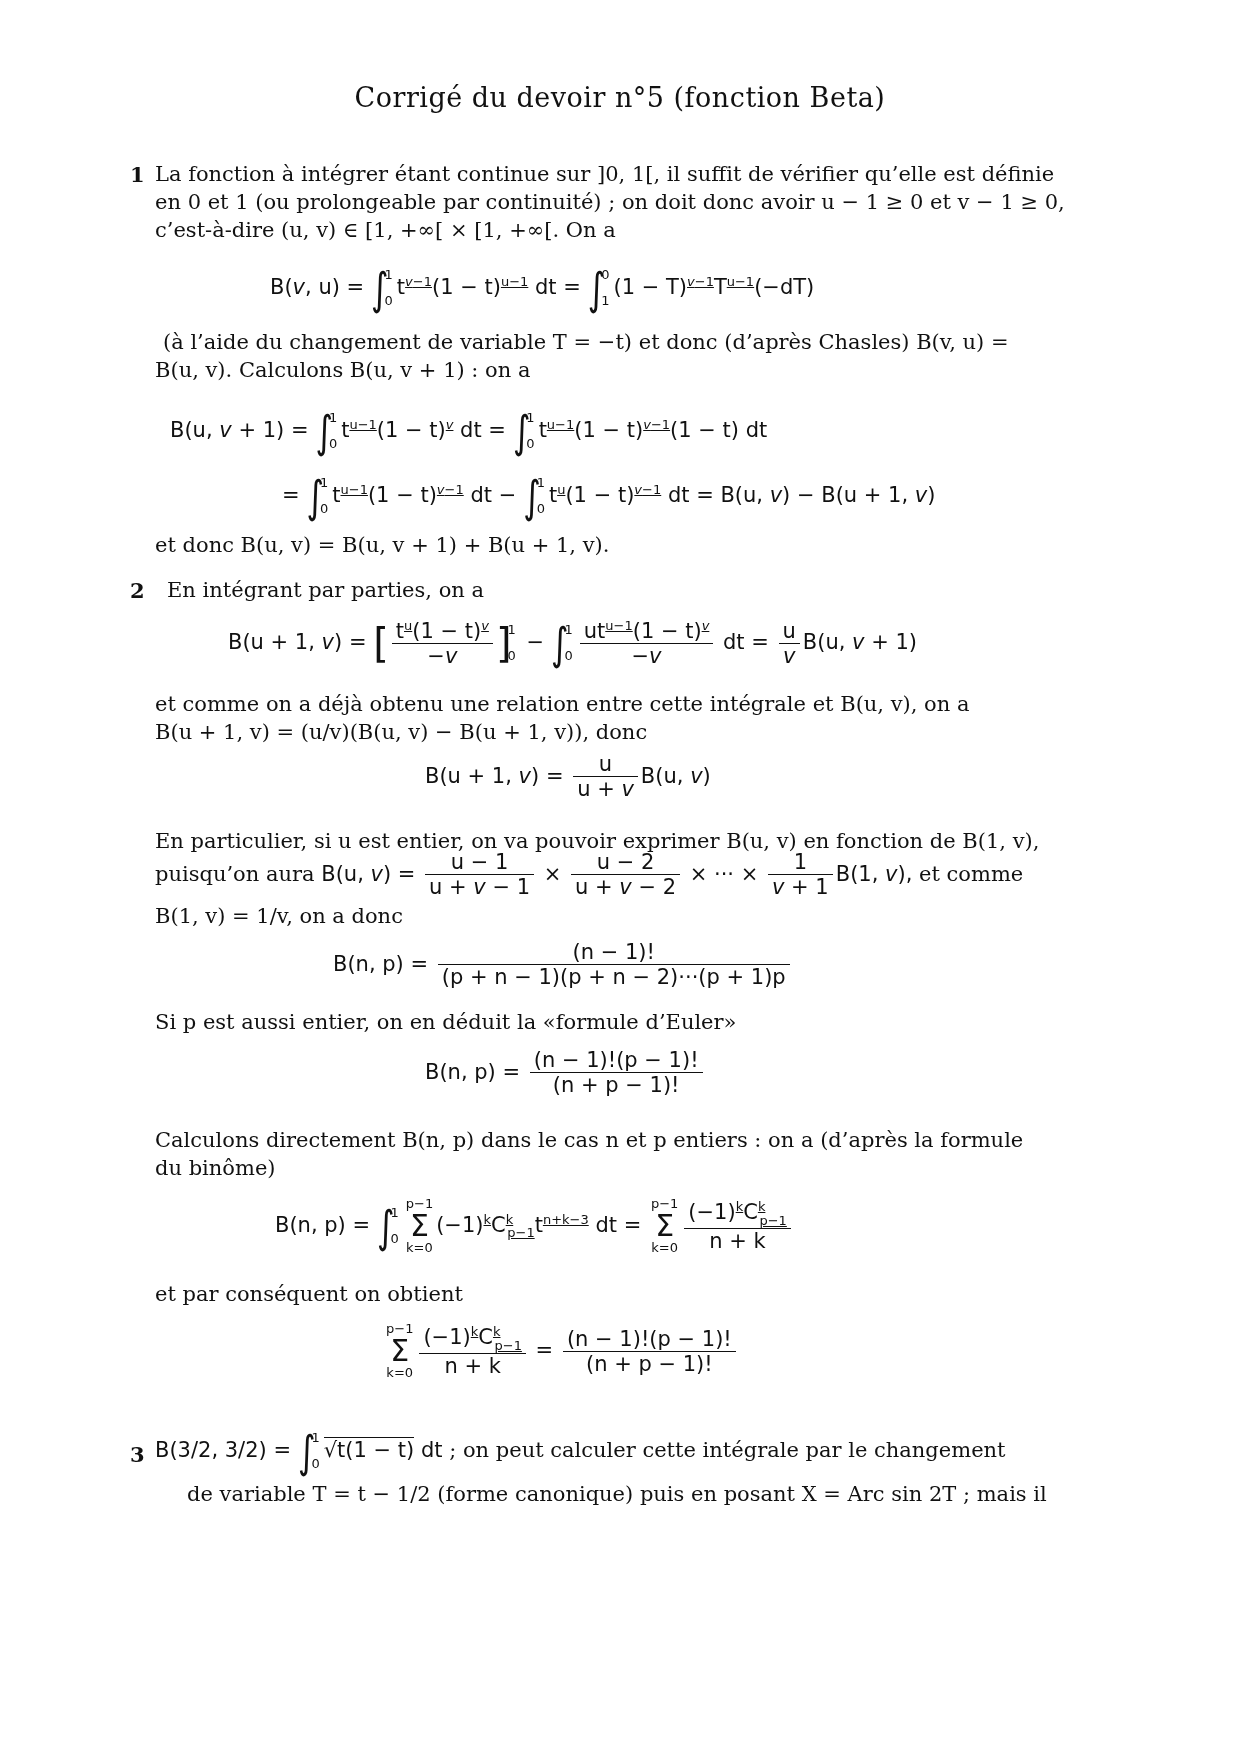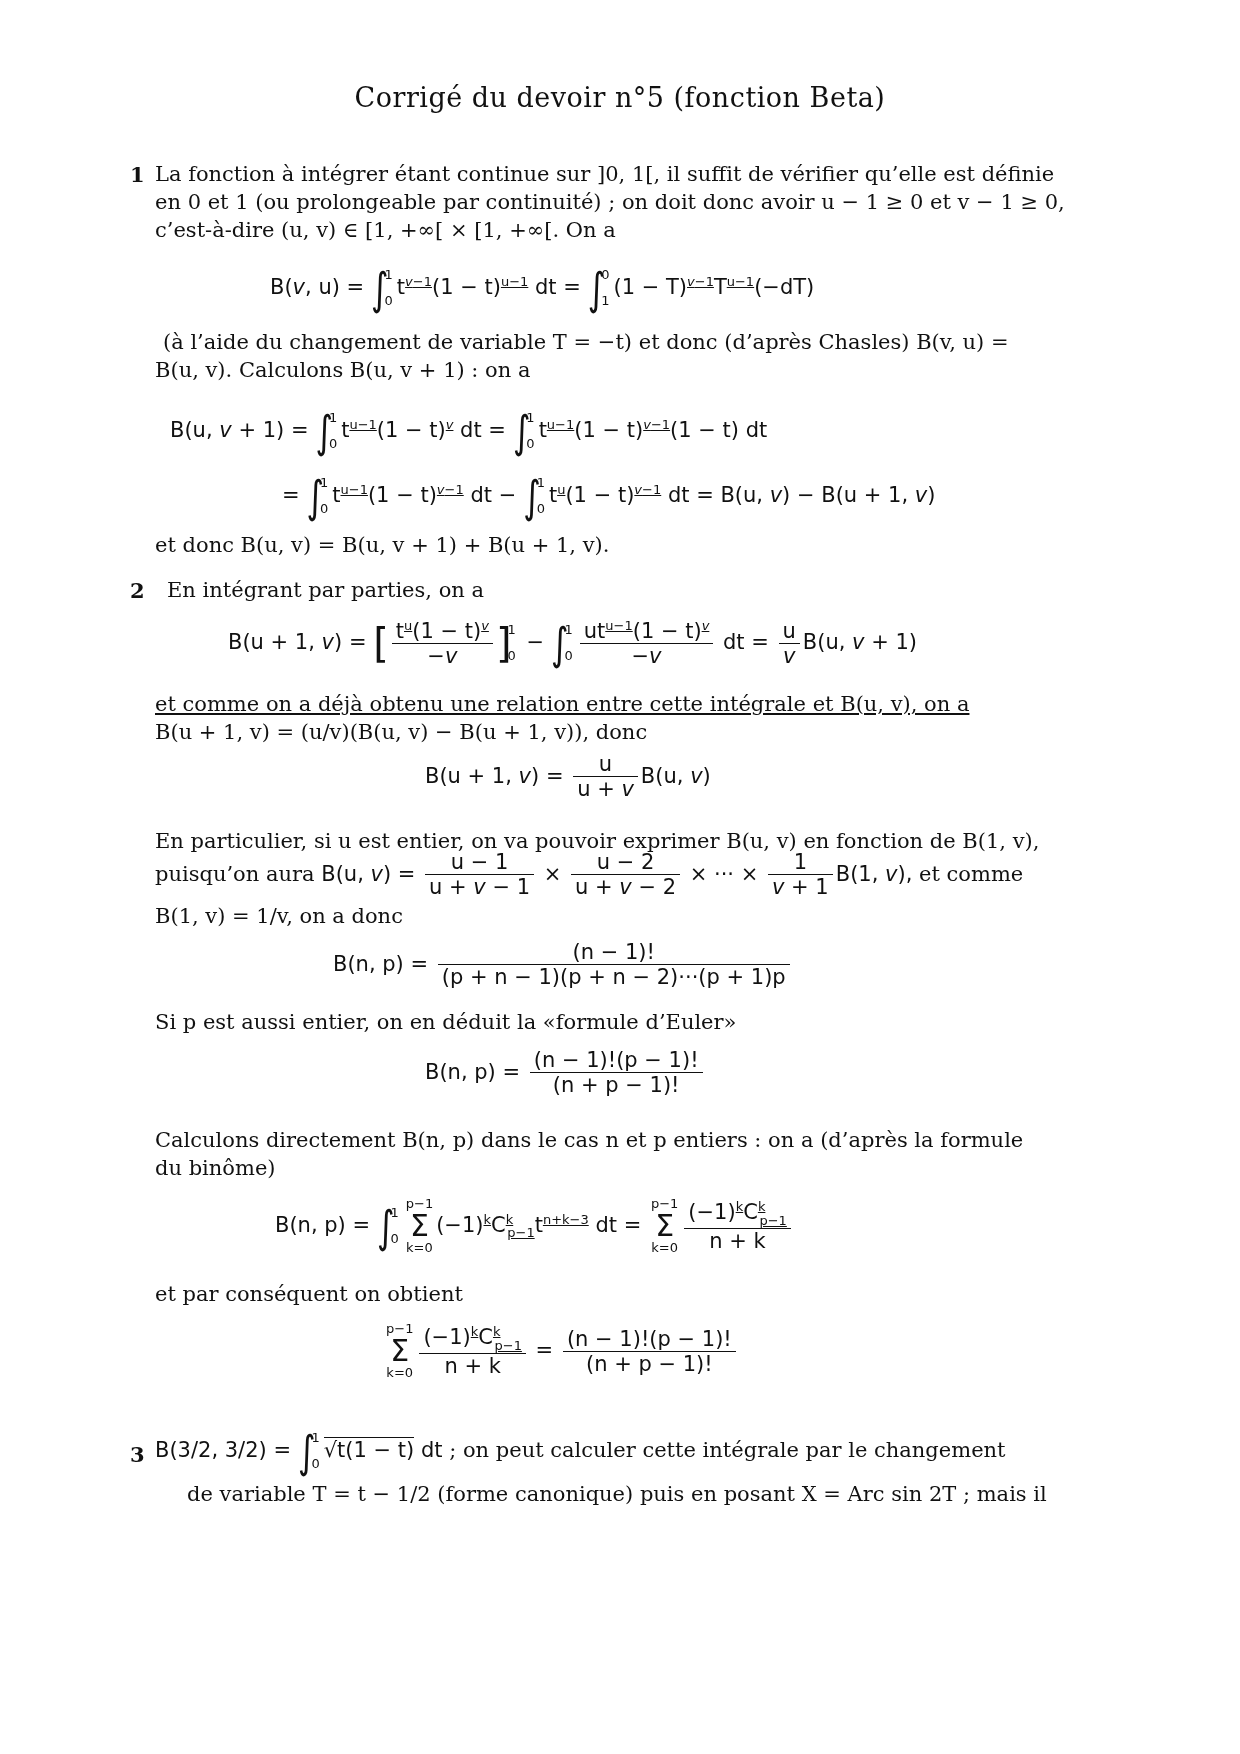--- a/index.html
+++ b/index.html
@@ -46,21 +46,21 @@
 
   <div class="line" style="left:155px;top:519px;">et donc B(u, v) = B(u, v + 1) + B(u + 1, v).</div>
 
   <div class="num" style="left:130px;top:566px;">2</div>
   <div class="line" style="left:155px;top:564px;margin-left:12px;">En intégrant par parties, on a</div>
 
   <div class="eq" style="left:228px;top:605px;">
     B(u + 1, <i>v</i>) = <span style="font-size:40px;vertical-align:middle;">[</span><span class="frac"><span class="n">t<sup>u</sup>(1 − t)<sup><i>v</i></sup></span><span class="d">−<i>v</i></span></span><span style="font-size:40px;vertical-align:middle;">]</span><span class="lim">1<br>0</span> − <span class="int">∫</span><span class="lim">1<br>0</span><span class="frac"><span class="n">ut<sup>u−1</sup>(1 − t)<sup><i>v</i></sup></span><span class="d">−<i>v</i></span></span> dt = <span class="frac"><span class="n">u</span><span class="d"><i>v</i></span></span>B(u, <i>v</i> + 1)
   </div>
 
-  <div class="line just" style="left:155px;top:678px;text-decoration:underline;">et comme on a déjà obtenu une relation entre cette intégrale et B(u, v), on a</div>
+  <div class="line just" style="left:155px;top:678px;">et comme on a déjà obtenu une relation entre cette intégrale et B(u, v), on a</div>
   <div class="line" style="left:155px;top:706px;">B(u + 1, v) = (u/v)(B(u, v) − B(u + 1, v)), donc</div>
 
   <div class="eq" style="left:425px;top:740px;">
     B(u + 1, <i>v</i>) = <span class="frac"><span class="n">u</span><span class="d">u + <i>v</i></span></span>B(u, <i>v</i>)
   </div>
 
   <div class="line" style="left:155px;top:815px;">En particulier, si u est entier, on va pouvoir exprimer B(u, v) en fonction de B(1, v),</div>
   <div class="eq" style="left:155px;top:838px;">
     <span style="font-family:'DejaVu Serif',serif;">puisqu’on aura</span> B(u, <i>v</i>) = <span class="frac"><span class="n">u − 1</span><span class="d">u + <i>v</i> − 1</span></span> × <span class="frac"><span class="n">u − 2</span><span class="d">u + <i>v</i> − 2</span></span> × ··· × <span class="frac"><span class="n">1</span><span class="d"><i>v</i> + 1</span></span>B(1, <i>v</i>), <span style="font-family:'DejaVu Serif',serif;">et comme</span>
   </div>

